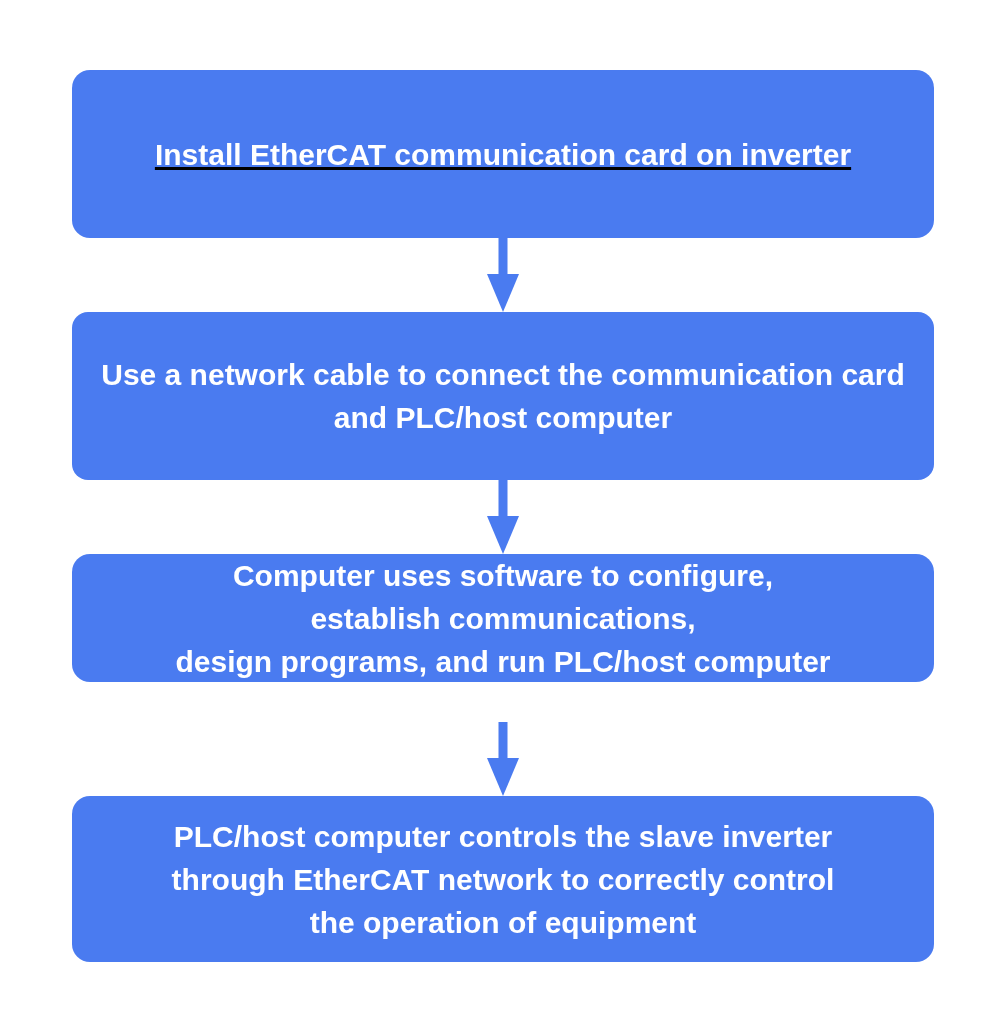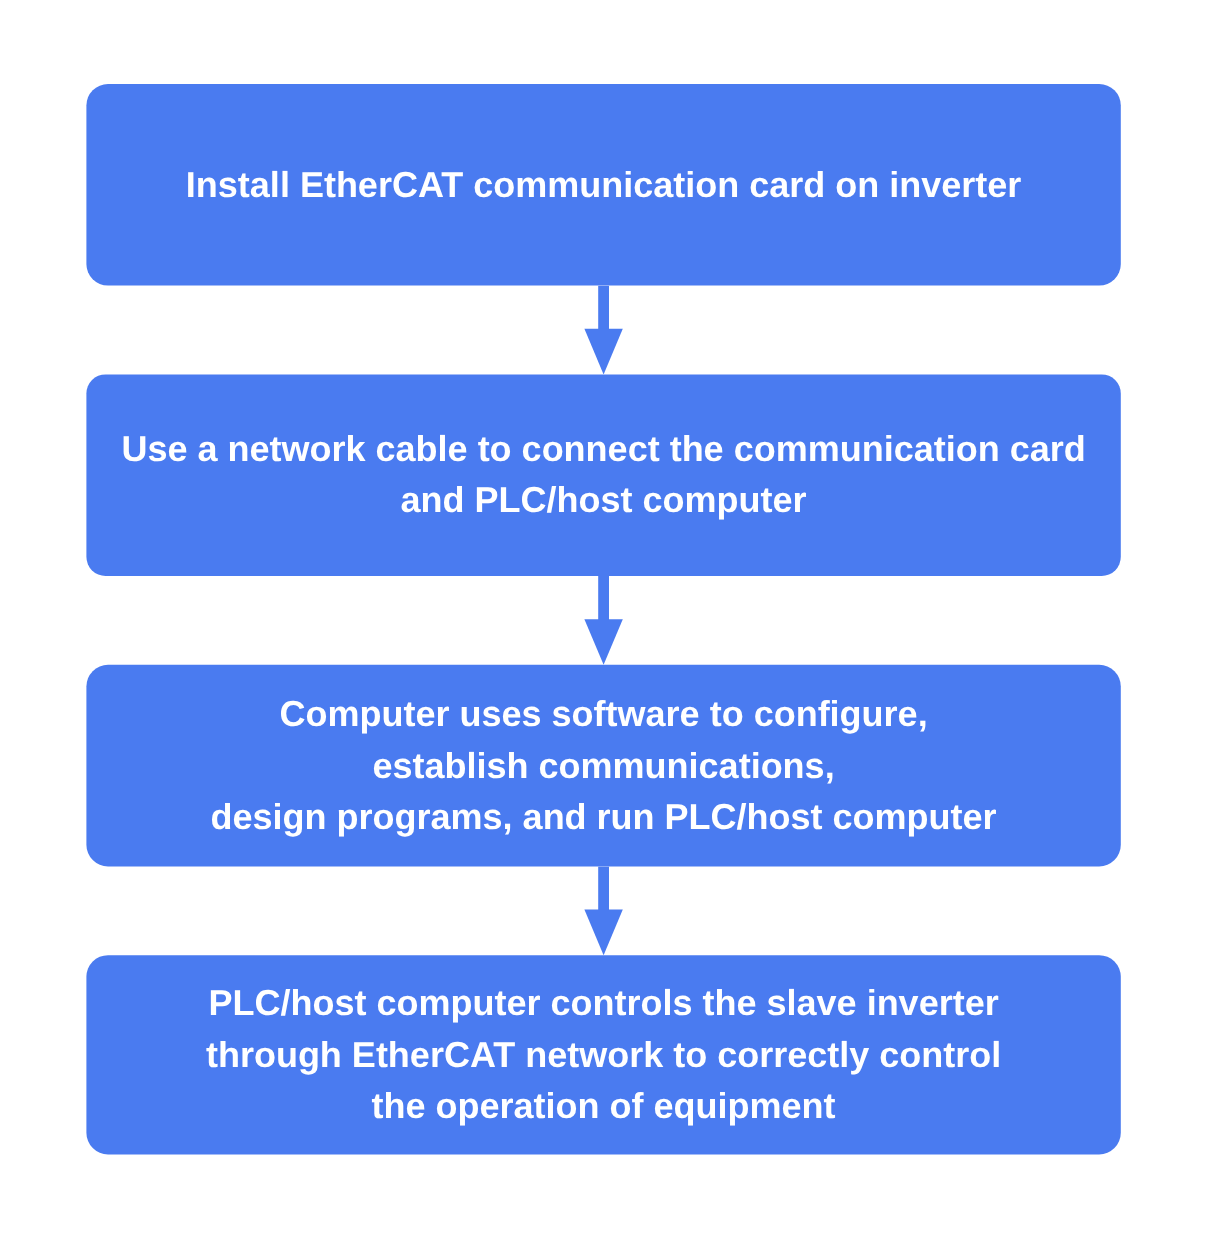--- a/index.html
+++ b/index.html
@@ -32,23 +32,23 @@
   }
   .flow-box .step-text {
     color: var(--text);
     font-size: 30px;
     font-weight: bold;
     line-height: 43px;
     text-align: center;
     white-space: pre-line;
     letter-spacing: 0px;
   }
-  .box-1 { top: 70px;  height: 168px; }
+  .box-1 { top: 70px;  height: 168px; text-decoration: underline; }
   .box-2 { top: 312px; height: 168px; border-radius: 16px; }
-  .box-3 { top: 554px; height: 168px; }
+  .box-3 { top: 554px; height: 128px; }
   .box-4 { top: 796px; height: 166px; }
   .arrow {
     position: absolute;
     left: 485px;
     width: 36px;
     height: 74px;
     display: block;
   }
   .arrow-1 { top: 238px; }
   .arrow-2 { top: 480px; }

